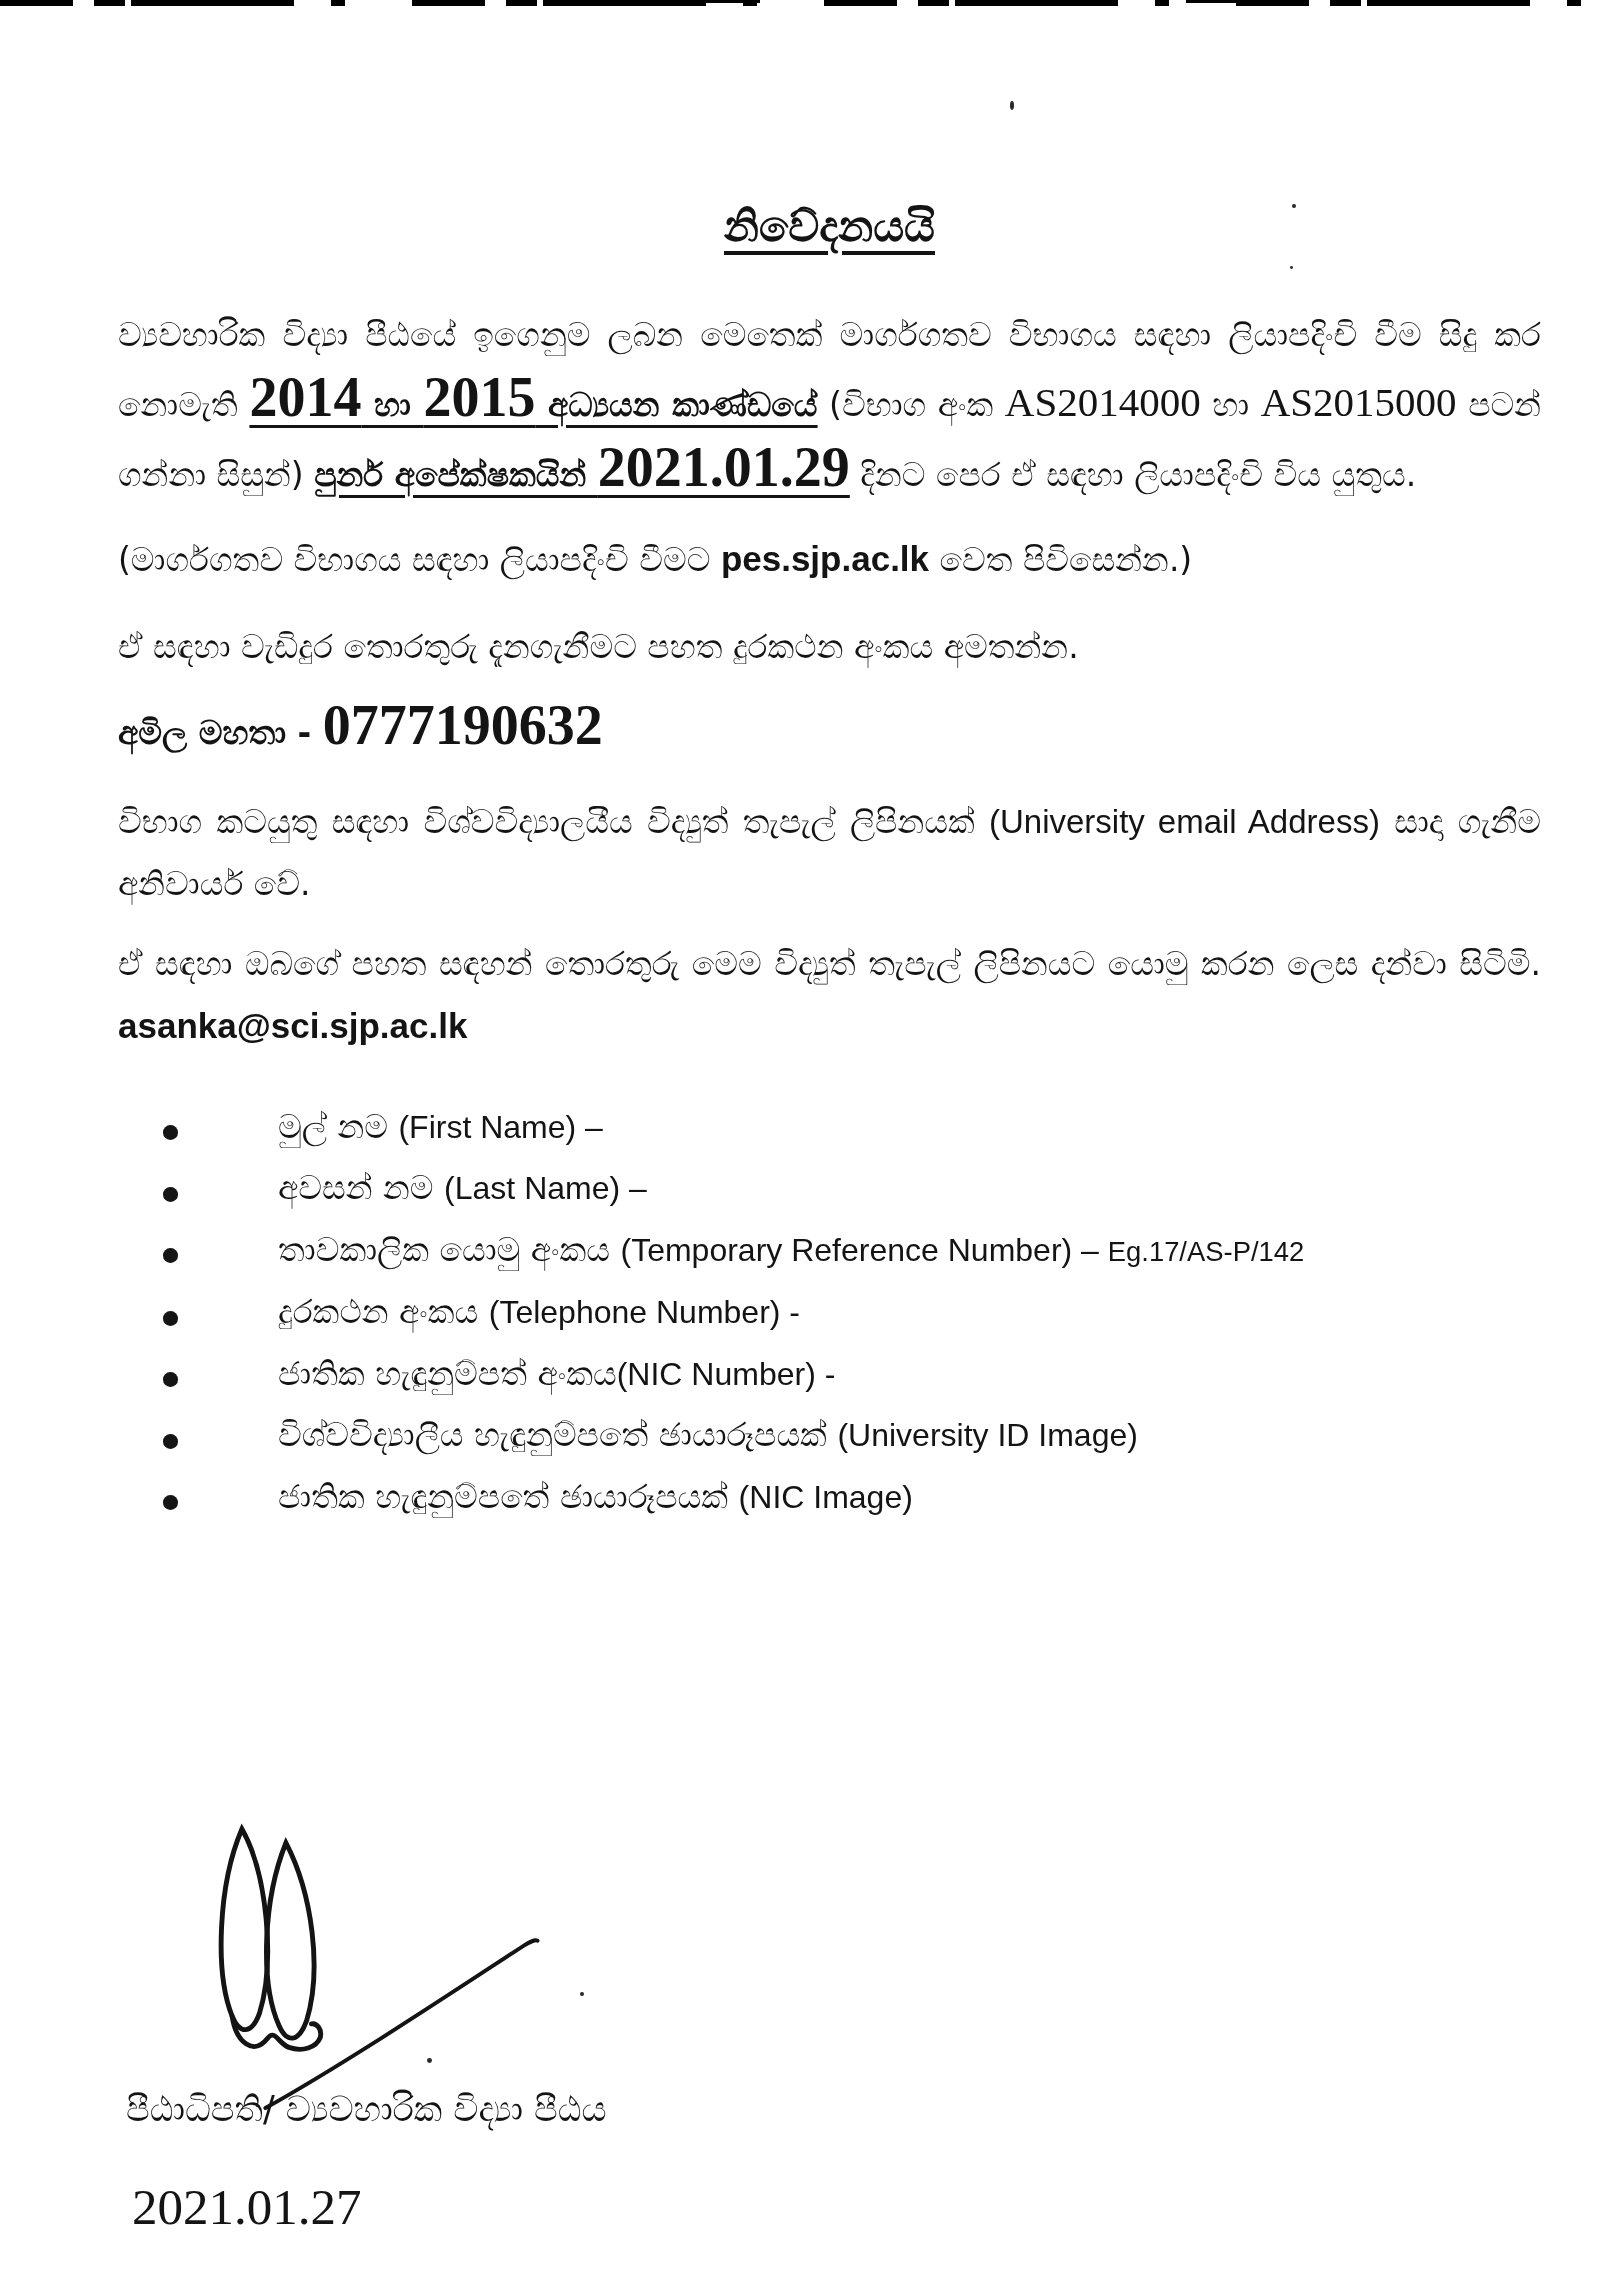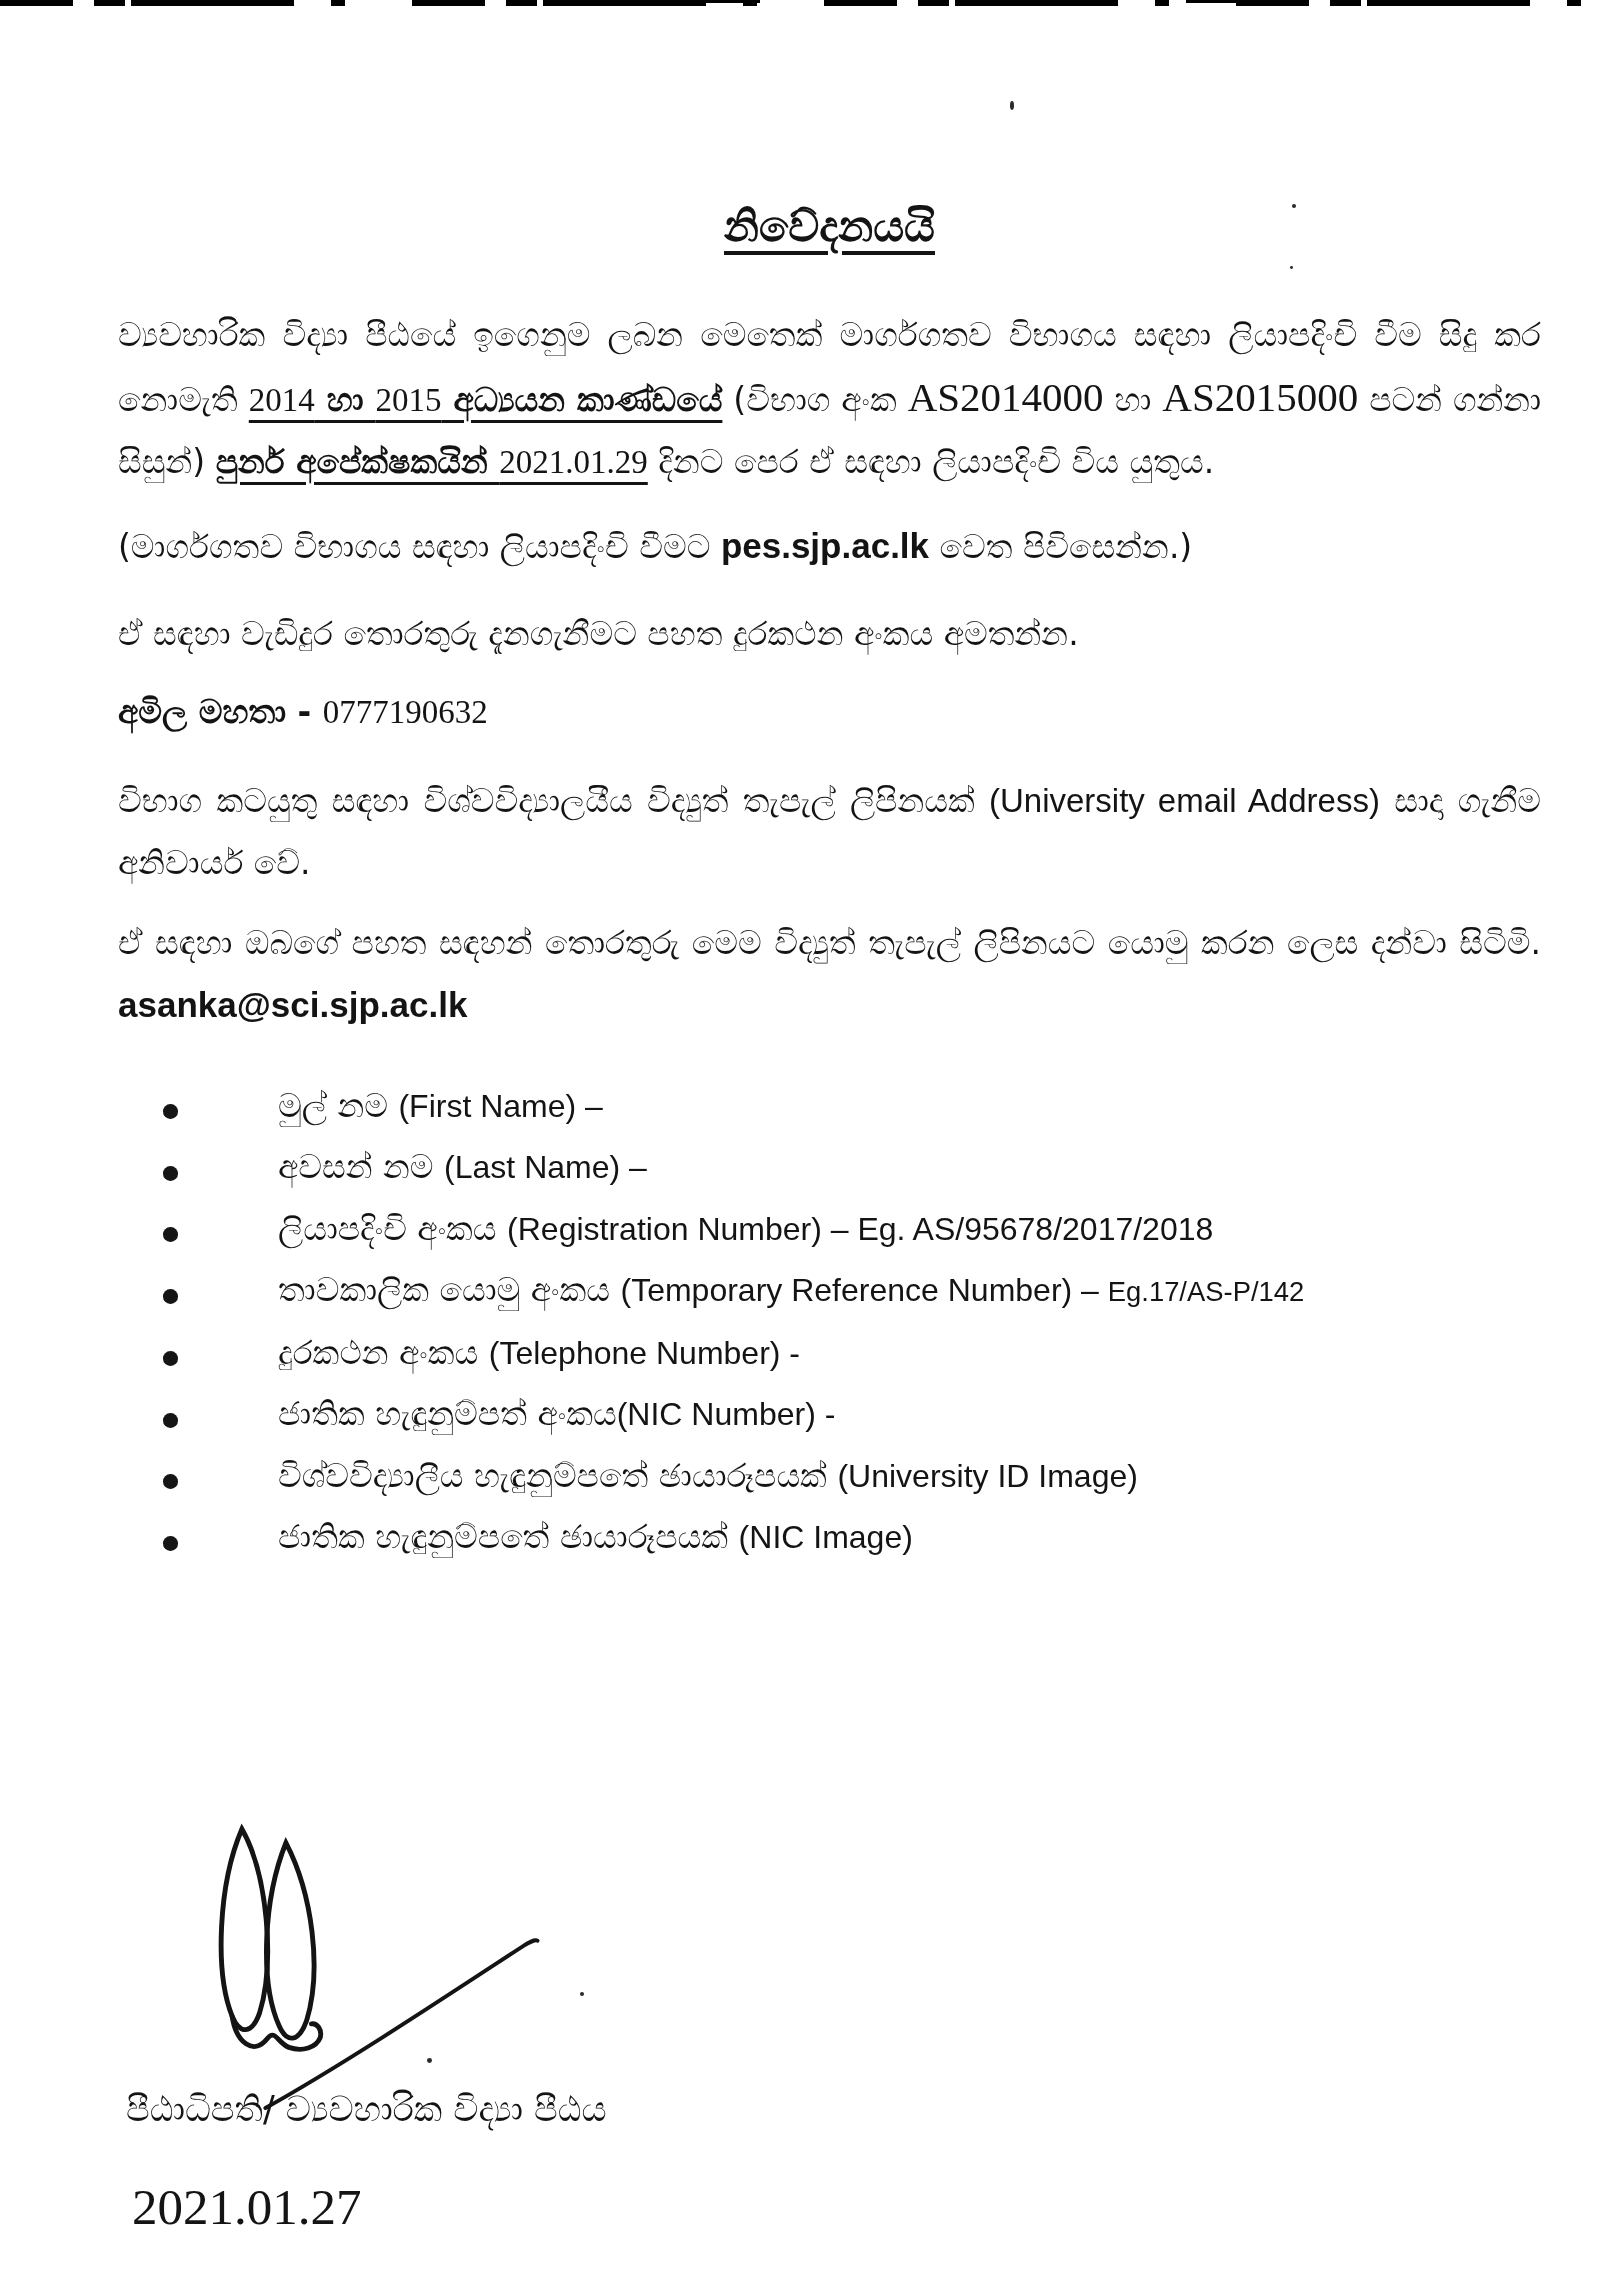--- a/index.html
+++ b/index.html
@@ -52,21 +52,21 @@
   .p4{margin-top:15.7px;}
   .p5{margin-top:27.4px;}
   .p6{margin-top:17.6px;}
   .bu{ 
     font-weight:bold;
     text-decoration:underline;
     text-decoration-thickness:2.9px;
     text-underline-offset:8.8px;
   }
   .serif{font-family:"Liberation Serif",serif;font-size:41px;}
-  .serif-b{font-family:"Liberation Serif",serif;font-size:33px;font-weight:normal;}
+  .serif-b{font-family:"Liberation Serif",serif;font-size:56px;font-weight:bold;}
   .sans{font-family:"Liberation Sans",sans-serif;font-size:33px;}
   .sans-b{font-family:"Liberation Sans",sans-serif;font-size:35px;font-weight:bold;}
   .fields{
     list-style:none;
     margin:51px 0 0 0;
     padding:0;
   }
   .fields li{
     position:relative;
     margin:0 0 25.5px 0;
@@ -118,21 +118,20 @@
 
     <p class="para p4"><span style="font-weight:bold">අමිල මහතා - </span><span class="serif-b">0777190632</span></p>
 
     <p class="para p5"><span>විභාග කටයුතු සඳහා විශ්වවිද්‍යාලයීය විද්‍යුත් තැපැල් ලිපිනයක් </span><span class="sans">(University email Address)</span><span> සාදා ගැනීම අනිවාර්ය වේ.</span></p>
 
     <p class="para p6"><span>ඒ සඳහා ඔබගේ පහත සඳහන් තොරතුරු මෙම විද්‍යුත් තැපැල් ලිපිනයට යොමු කරන ලෙස දන්වා සිටිමි. </span><span class="sans-b">asanka@sci.sjp.ac.lk</span></p>
 
     <ul class="fields">
       <li><span class="dot"></span><span>මුල් නම </span><span class="en">(First Name) –</span></li>
       <li><span class="dot"></span><span>අවසන් නම </span><span class="en">(Last Name) –</span></li>
-      <li><span class="dot"></span><span>ලියාපදිංචි අංකය </span><span class="en">(Registration Number) – Eg. AS/95678/2017/2018</span></li>
       <li><span class="dot"></span><span>තාවකාලික යොමු අංකය </span><span class="en">(Temporary Reference Number) – </span><span class="ex">Eg.17/AS-P/142</span></li>
       <li><span class="dot"></span><span>දුරකථන අංකය </span><span class="en">(Telephone Number) -</span></li>
       <li><span class="dot"></span><span>ජාතික හැඳුනුම්පත් අංකය</span><span class="en">(NIC Number) -</span></li>
       <li><span class="dot"></span><span>විශ්වවිද්‍යාලීය හැඳුනුම්පතේ ඡායාරූපයක් </span><span class="en">(University ID Image)</span></li>
       <li><span class="dot"></span><span>ජාතික හැඳුනුම්පතේ ඡායාරූපයක් </span><span class="en">(NIC Image)</span></li>
     </ul>
 
   </div>
 
   <svg class="signature" width="372" height="314" viewBox="0 0 380 320" fill="none" stroke="#141414" stroke-linecap="round">

